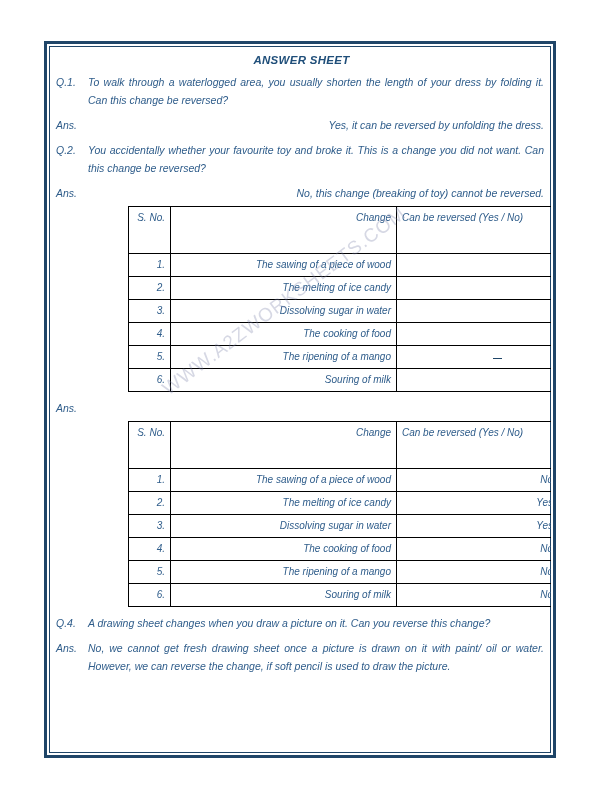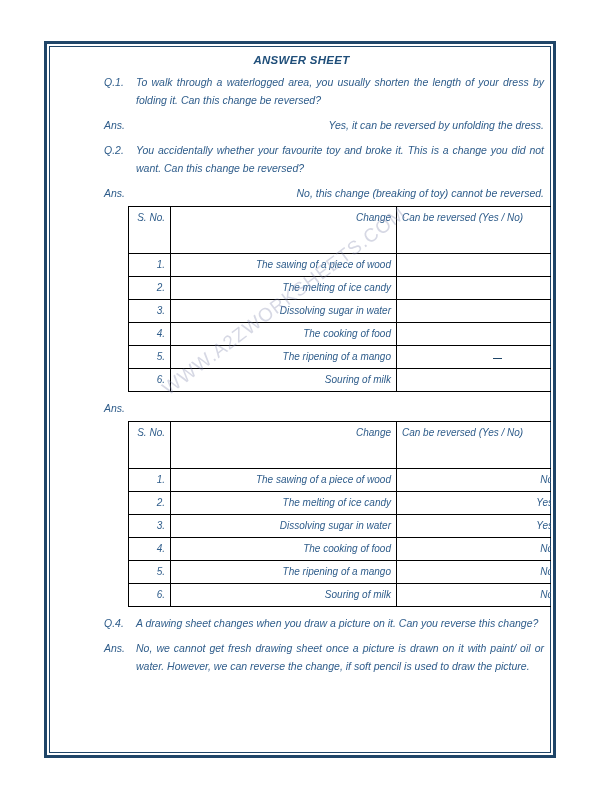--- a/index.html
+++ b/index.html
@@ -98,21 +98,20 @@
     padding-right: 5px;
   }
   .qa-label {
     flex: 0 0 36px;
     width: 36px;
     font-size: 10.5px;
     color: #2e5c8a;
     line-height: 1.72;
     padding-left: 4px;
     box-sizing: border-box;
-    margin-left: 48px;
   }
   .qa-text {
     flex: 1 1 auto;
     font-size: 10.5px;
     color: #2e5c8a;
     line-height: 1.72;
     text-align: justify;
     text-justify: inter-word;
     padding-right: 2px;
   }

